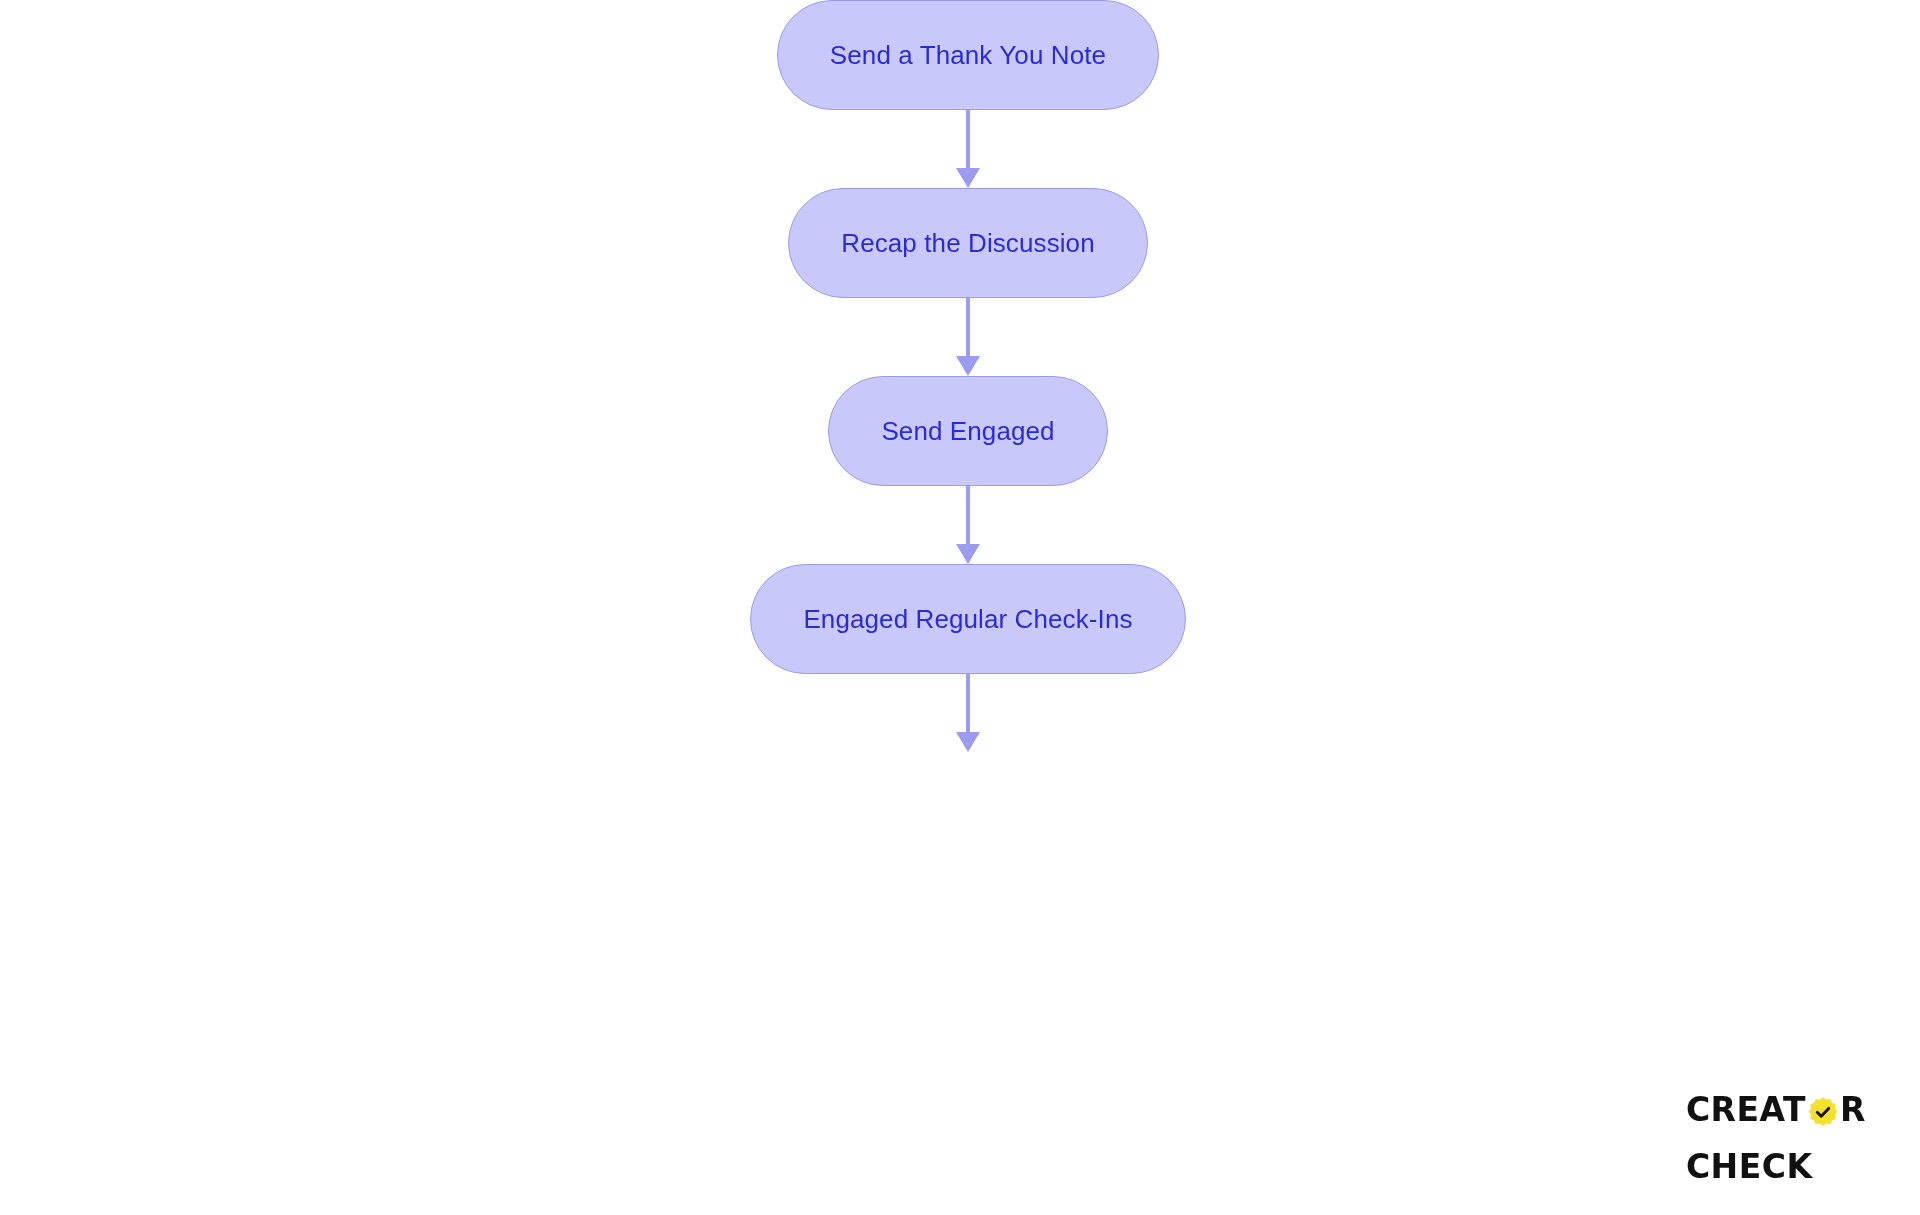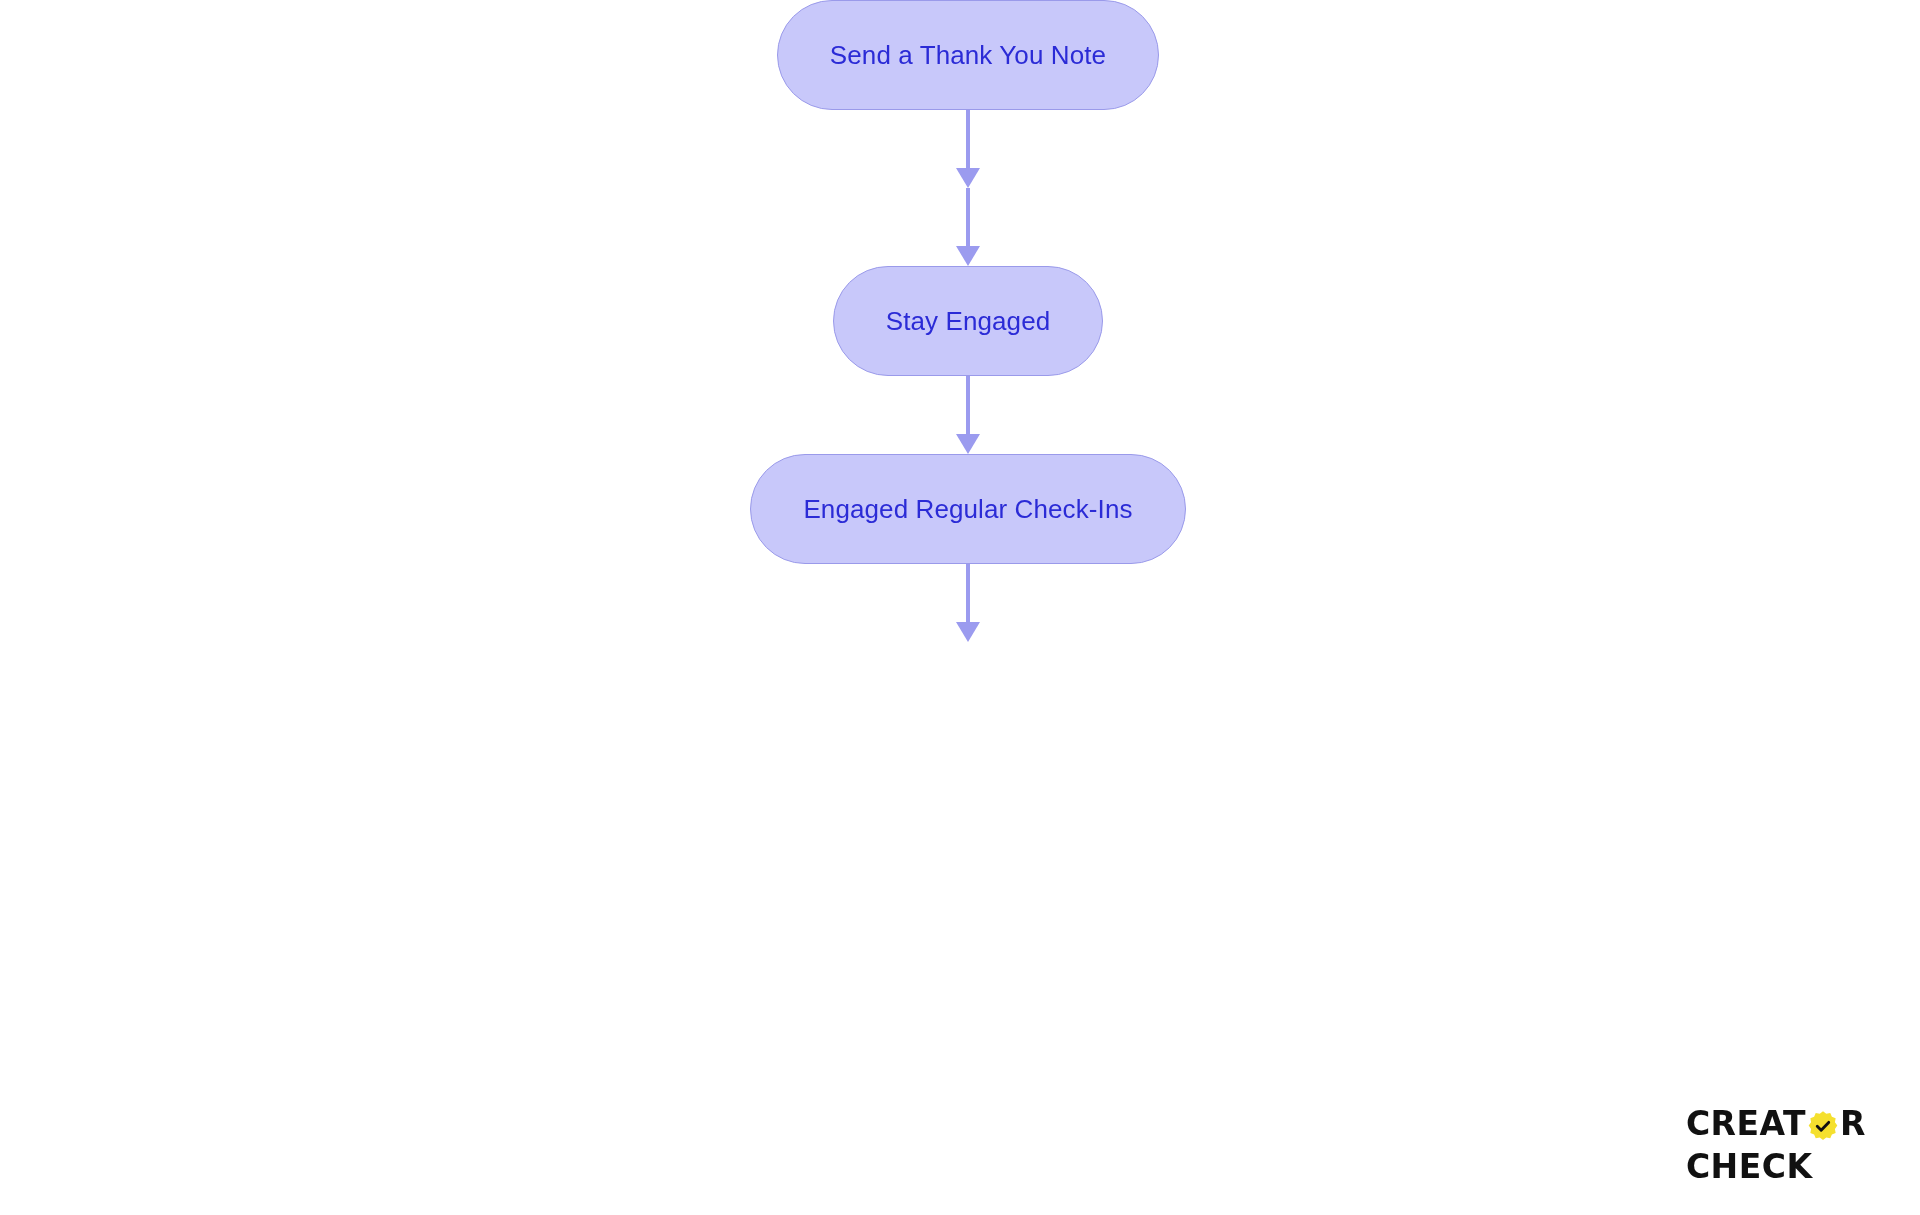--- a/index.html
+++ b/index.html
@@ -94,21 +94,21 @@
     display: flex;
     align-items: center;
     color: #111111;
     font-family: "DejaVu Sans", sans-serif;
     font-weight: bold;
     font-size: 33px;
     letter-spacing: 0.5px;
     text-align: right;
   }
   .brand-line-2 {
-    margin-top: 10px;
+    margin-top: 24px;
   }
   .badge-o {
     display: inline-flex;
     align-items: center;
     justify-content: center;
     width: 32px;
     height: 32px;
     margin: 0 1px;
     position: relative;
     top: 1px;
@@ -124,28 +124,31 @@
 
     <div class="node">
       <span class="node-label">Send a Thank You Note</span>
     </div>
 
     <div class="connector">
       <span class="stem"></span>
       <span class="head"></span>
     </div>
 
+    <div class="node">
+      <span class="node-label">Recap the Discussion</span>
+    </div>
 
     <div class="connector">
       <span class="stem"></span>
       <span class="head"></span>
     </div>
 
     <div class="node">
-      <span class="node-label">Stay Engaged</span>
+      <span class="node-label">Send Engaged</span>
     </div>
 
     <div class="connector">
       <span class="stem"></span>
       <span class="head"></span>
     </div>
 
     <div class="node">
       <span class="node-label">Engaged Regular Check-Ins</span>
     </div>

